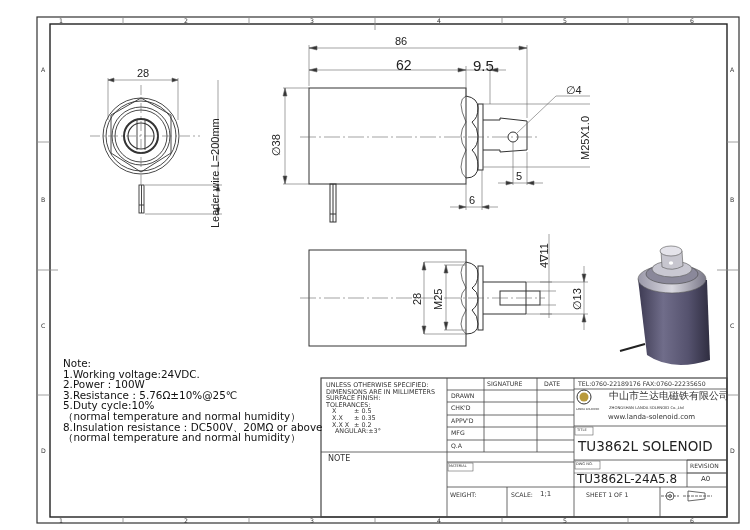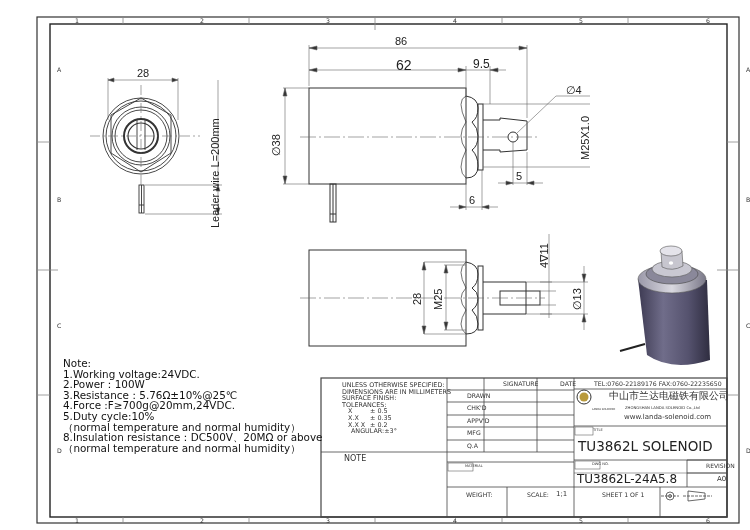--- a/index.html
+++ b/index.html
@@ -1,21 +1,21 @@
 <!DOCTYPE html>
 <html><head>
 <meta charset="utf-8">
 <style>
   html,body{margin:0;padding:0;background:#fff;}
   body{width:750px;height:530px;position:relative;overflow:hidden;font-family:"Liberation Sans",sans-serif;color:#222;}
   .abs{position:absolute;}
   svg{position:absolute;left:0;top:0;}
   .t{position:absolute;white-space:nowrap;line-height:1;}
   .note{font-family:"DejaVu Sans",sans-serif;font-size:10.4px;color:#111;line-height:10.6px;}
-  .tb{font-family:"DejaVu Sans",sans-serif;color:#333;margin-left:16px;}
+  .tb{font-family:"DejaVu Sans",sans-serif;color:#333;}
   .small{font-size:6.2px;}
 </style>
 </head>
 <body>
 
 <svg width="750" height="530">
 
   <rect x="37" y="17" width="702" height="506" fill="none" stroke="#333" stroke-width="1.2"></rect>
   <rect x="50" y="24" width="677" height="493" fill="none" stroke="#222" stroke-width="1.4"></rect>
 
@@ -258,37 +258,36 @@
   <span class="t tb small" style="left:730px;top:67px">A</span>
   <span class="t tb small" style="left:730px;top:197px">B</span>
   <span class="t tb small" style="left:730px;top:323px">C</span>
   <span class="t tb small" style="left:730px;top:448px">D</span>
 </div>
 
 <span class="t" style="left:137px;top:68px;font-size:11px">28</span>
 <span class="t" style="left:210px;top:155px;font-size:11px;transform:rotate(-90deg);transform-origin:0 0;top:228px">Leader wire L=200mm</span>
 <span class="t" style="left:395px;top:36px;font-size:11px">86</span>
 <span class="t" style="left:396px;top:58px;font-size:14px">62</span>
-<span class="t" style="left:473px;top:58px;font-size:12px">9.5</span>
+<span class="t" style="left:473px;top:58px;font-size:15px">9.5</span>
 <span class="t" style="left:566px;top:85px;font-size:11px">∅4</span>
 <span class="t" style="left:271px;top:156px;font-size:11px;transform:rotate(-90deg);transform-origin:0 0">∅38</span>
 <span class="t" style="left:580px;top:160px;font-size:11px;transform:rotate(-90deg);transform-origin:0 0">M25X1.0</span>
 <span class="t" style="left:516px;top:171px;font-size:11px">5</span>
 <span class="t" style="left:469px;top:195px;font-size:11px">6</span>
 <span class="t" style="left:412px;top:305px;font-size:11px;transform:rotate(-90deg);transform-origin:0 0">28</span>
 <span class="t" style="left:433px;top:310px;font-size:11px;transform:rotate(-90deg);transform-origin:0 0">M25</span>
 <span class="t" style="left:539px;top:268px;font-size:11px;transform:rotate(-90deg);transform-origin:0 0">4∇11</span>
 <span class="t" style="left:572px;top:310px;font-size:11px;transform:rotate(-90deg);transform-origin:0 0">∅13</span>
 
 <div class="abs note" style="left:63px;top:358px">
   <div>Note:</div>
   <div>1.Working voltage:24VDC.</div>
   <div>2.Power：100W</div>
   <div>3.Resistance：5.76Ω±10%@25℃</div>
-  <div>4.Force :F≥700g@20mm,24VDC.</div>
   <div>5.Duty cycle:10%</div>
   <div>（normal temperature and normal humidity）</div>
   <div>8.Insulation resistance：DC500V、20MΩ or above</div>
   <div>（normal temperature and normal humidity）</div>
 </div>
 
 <div class="abs tb" style="left:326px;top:382px;font-size:6.4px;line-height:6.6px">
   <div>UNLESS OTHERWISE SPECIFIED:</div>
   <div>DIMENSIONS ARE IN MILLIMETERS</div>
   <div>SURFACE FINISH:</div>

